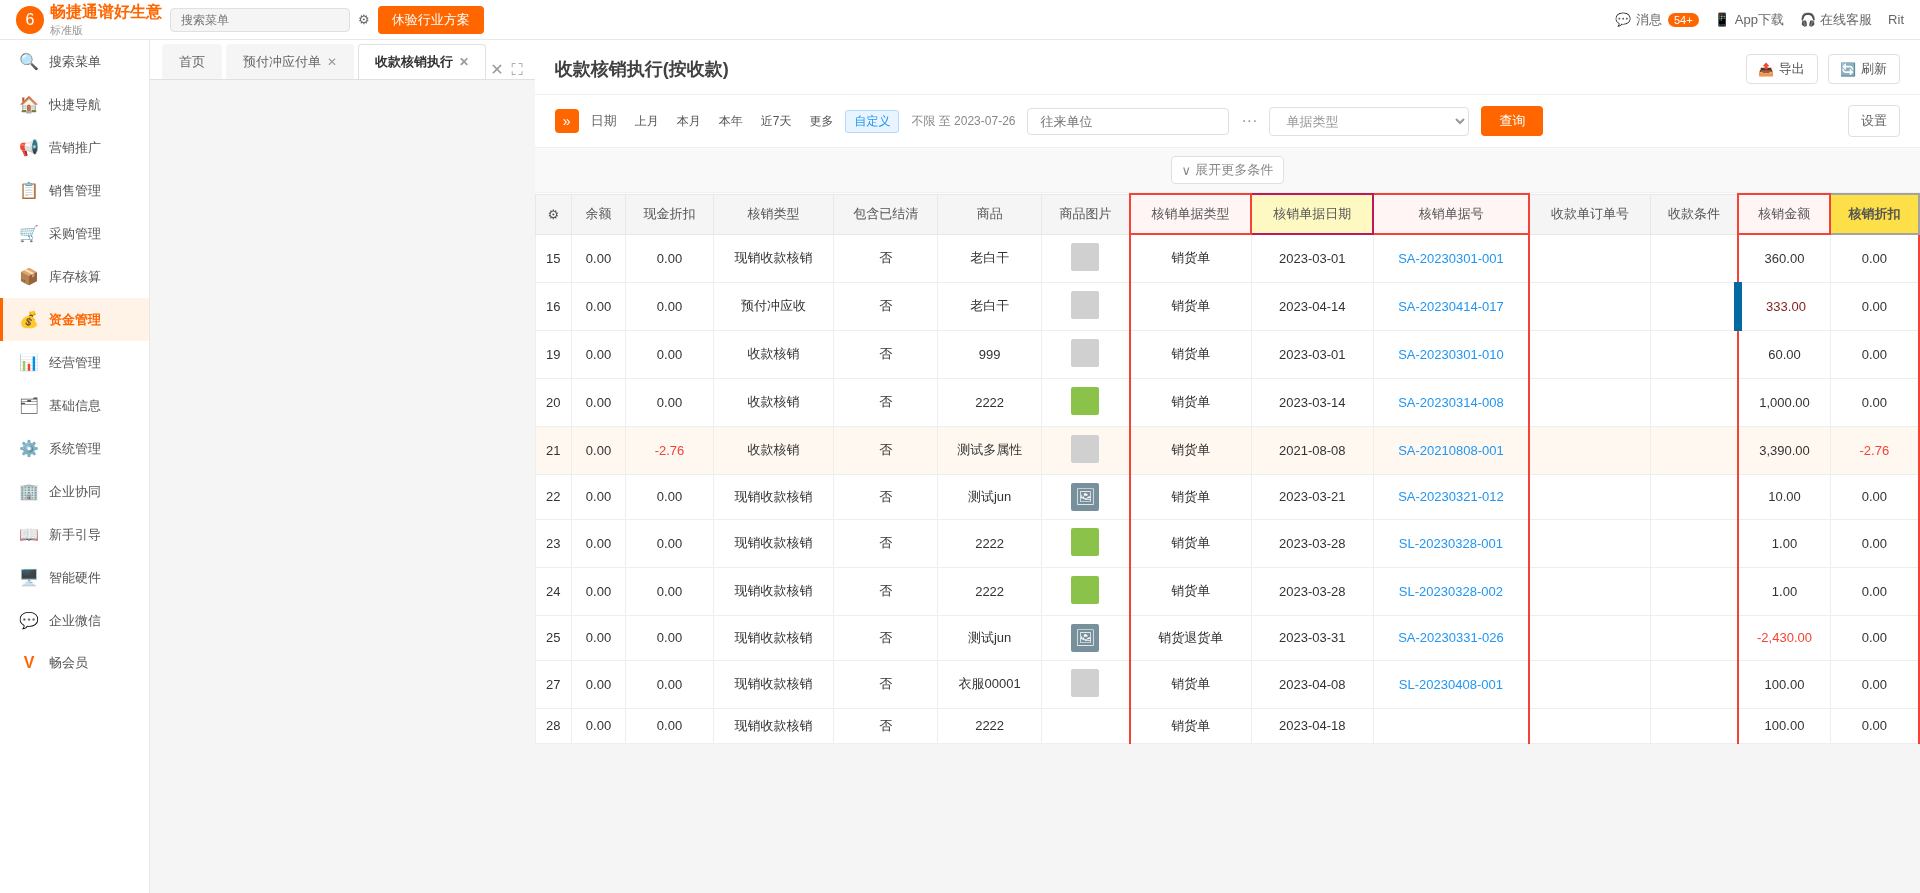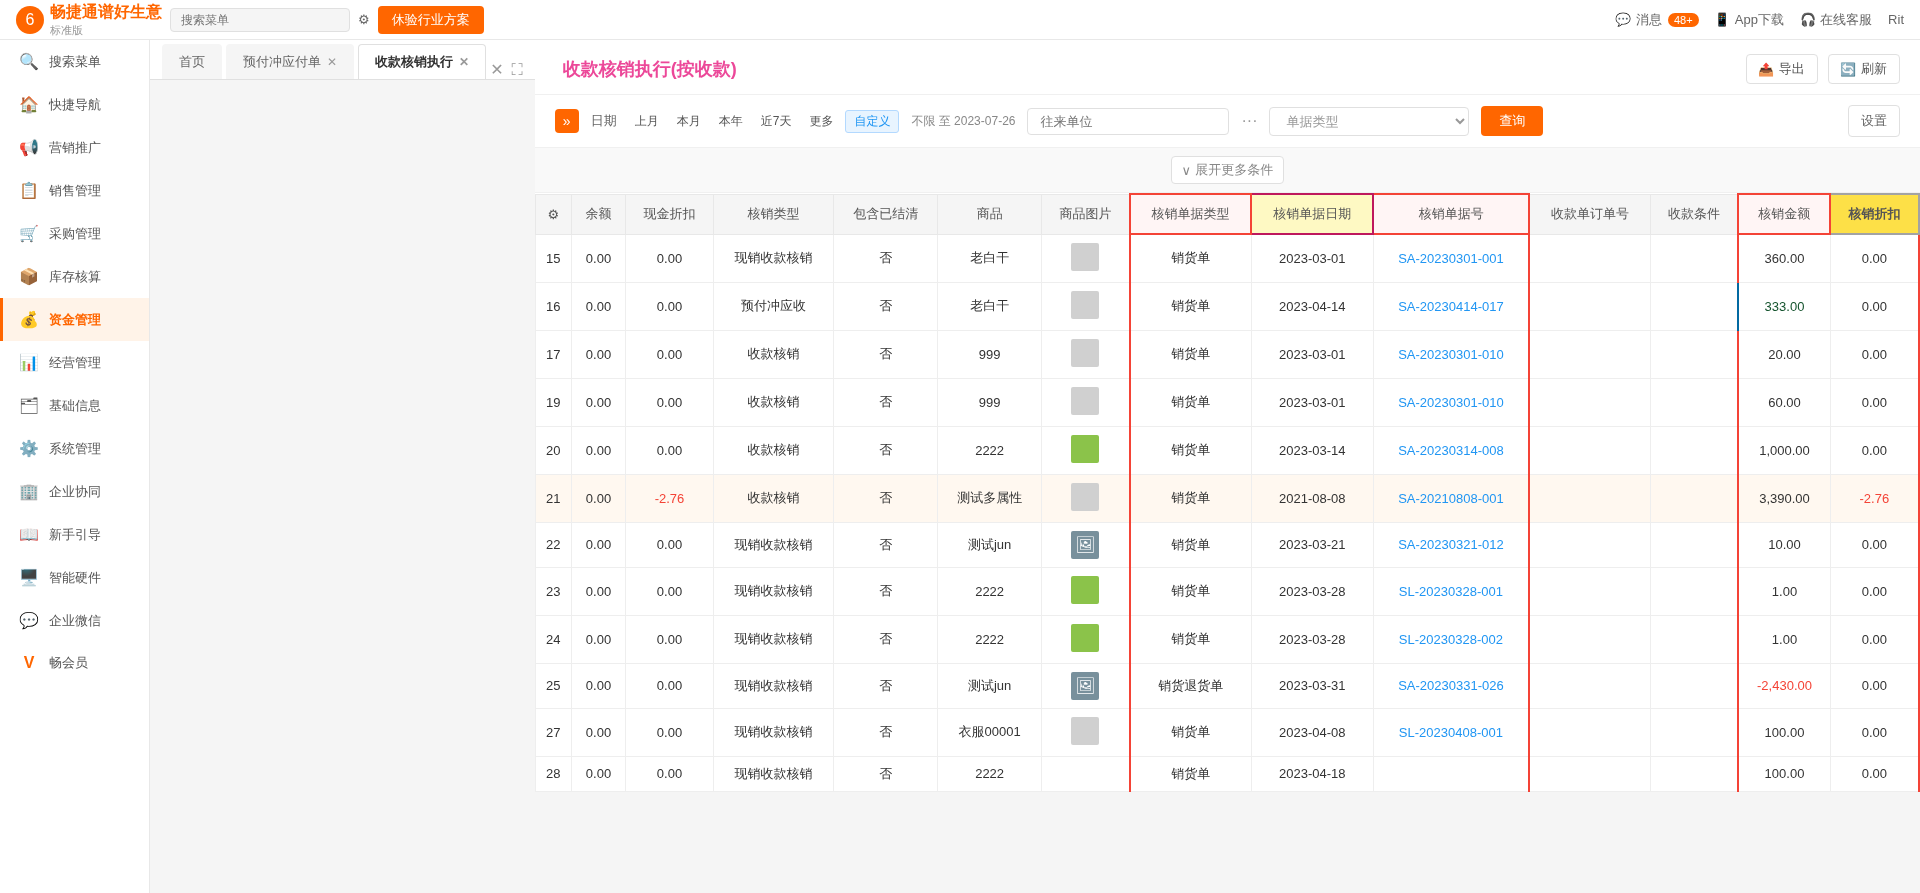--- a/index.html
+++ b/index.html
@@ -93,21 +93,21 @@
     .page-inner { background: #fff; margin: 0; padding: 0; }
 
     
     .page-header {
       padding: 14px 20px 10px;
       display: flex;
       align-items: center;
       justify-content: space-between;
       border-bottom: 1px solid #f0f0f0;
     }
-    .page-title { font-size: 18px; font-weight: bold; color: #ec4899; margin-left: 8px; }
+    .page-title { font-size: 18px; font-weight: bold; color: #404040; }
     .page-header-actions { display: flex; gap: 10px; align-items: center; }
     .action-btn { display: flex; align-items: center; gap: 4px; padding: 5px 12px; border: 1px solid #e0e0e0; border-radius: 4px; cursor: pointer; background: #fff; font-size: 13px; color: #555; }
 
     
     .filter-bar {
       padding: 10px 20px;
       background: #fff;
       border-bottom: 1px solid #f0f0f0;
       display: flex;
       align-items: center;
@@ -169,21 +169,21 @@
       </div>
     </div>
     <input class="top-bar-search" placeholder="搜索菜单" style="">
     <span class="gear-icon">⚙</span>
     <button class="industry-btn">休验行业方案</button>
   </div>
   <div class="top-bar-right">
     <div class="top-icon-group">
       <span>💬</span>
       <span>消息</span>
-      <span class="badge">48+</span>
+      <span class="badge">54+</span>
     </div>
     <div class="top-icon-group">
       <span>📱</span>
       <span>App下载</span>
     </div>
     <div class="top-icon-group">
       <span>🎧</span>
       <span>在线客服</span>
     </div>
     <div class="top-icon-group">
@@ -367,37 +367,21 @@
     <td style="color:#333;">0.00</td>
     <td>预付冲应收</td>
     <td>否</td>
     <td>老白干</td>
     <td><span style="display:inline-block;width:28px;height:28px;background:#d0d0d0;border-radius:2px;"></span></td>
     <td style="border-left:2px solid #f44336;border-right:1px solid #eee;">销货单</td>
     <td style="border-left:1px solid #eee;border-right:1px solid #eee;">2023-04-14</td>
     <td style="border-left:1px solid #eee;border-right:2px solid #f44336;"><a class="link-text" href="#">SA-20230414-017</a></td>
     <td></td>
     <td></td>
-    <td style="color:#14532d;border-left:2px solid #0369a1;border-right:1px solid #eee;margin-left:24px;">333.00</td>
-    <td style="color:#333;border-left:1px solid #eee;border-right:2px solid #f44336;">0.00</td>
-  </tr>
-                <tr>
-    <td>17</td>
-    <td>0.00</td>
-    <td style="color:#333;">0.00</td>
-    <td>收款核销</td>
-    <td>否</td>
-    <td>999</td>
-    <td><span style="display:inline-block;width:28px;height:28px;background:#d0d0d0;border-radius:2px;"></span></td>
-    <td style="border-left:2px solid #f44336;border-right:1px solid #eee;">销货单</td>
-    <td style="border-left:1px solid #eee;border-right:1px solid #eee;">2023-03-01</td>
-    <td style="border-left:1px solid #eee;border-right:2px solid #f44336;"><a class="link-text" href="#">SA-20230301-010</a></td>
-    <td></td>
-    <td></td>
-    <td style="color:#333;border-left:2px solid #f44336;border-right:1px solid #eee;">20.00</td>
+    <td style="color:#7f1d1d;border-left:8px solid #0369a1;border-right:1px solid #eee;margin-left:24px;">333.00</td>
     <td style="color:#333;border-left:1px solid #eee;border-right:2px solid #f44336;">0.00</td>
   </tr>
                 <tr>
     <td>19</td>
     <td>0.00</td>
     <td style="color:#333;">0.00</td>
     <td>收款核销</td>
     <td>否</td>
     <td>999</td>
     <td><span style="display:inline-block;width:28px;height:28px;background:#d0d0d0;border-radius:2px;"></span></td>

